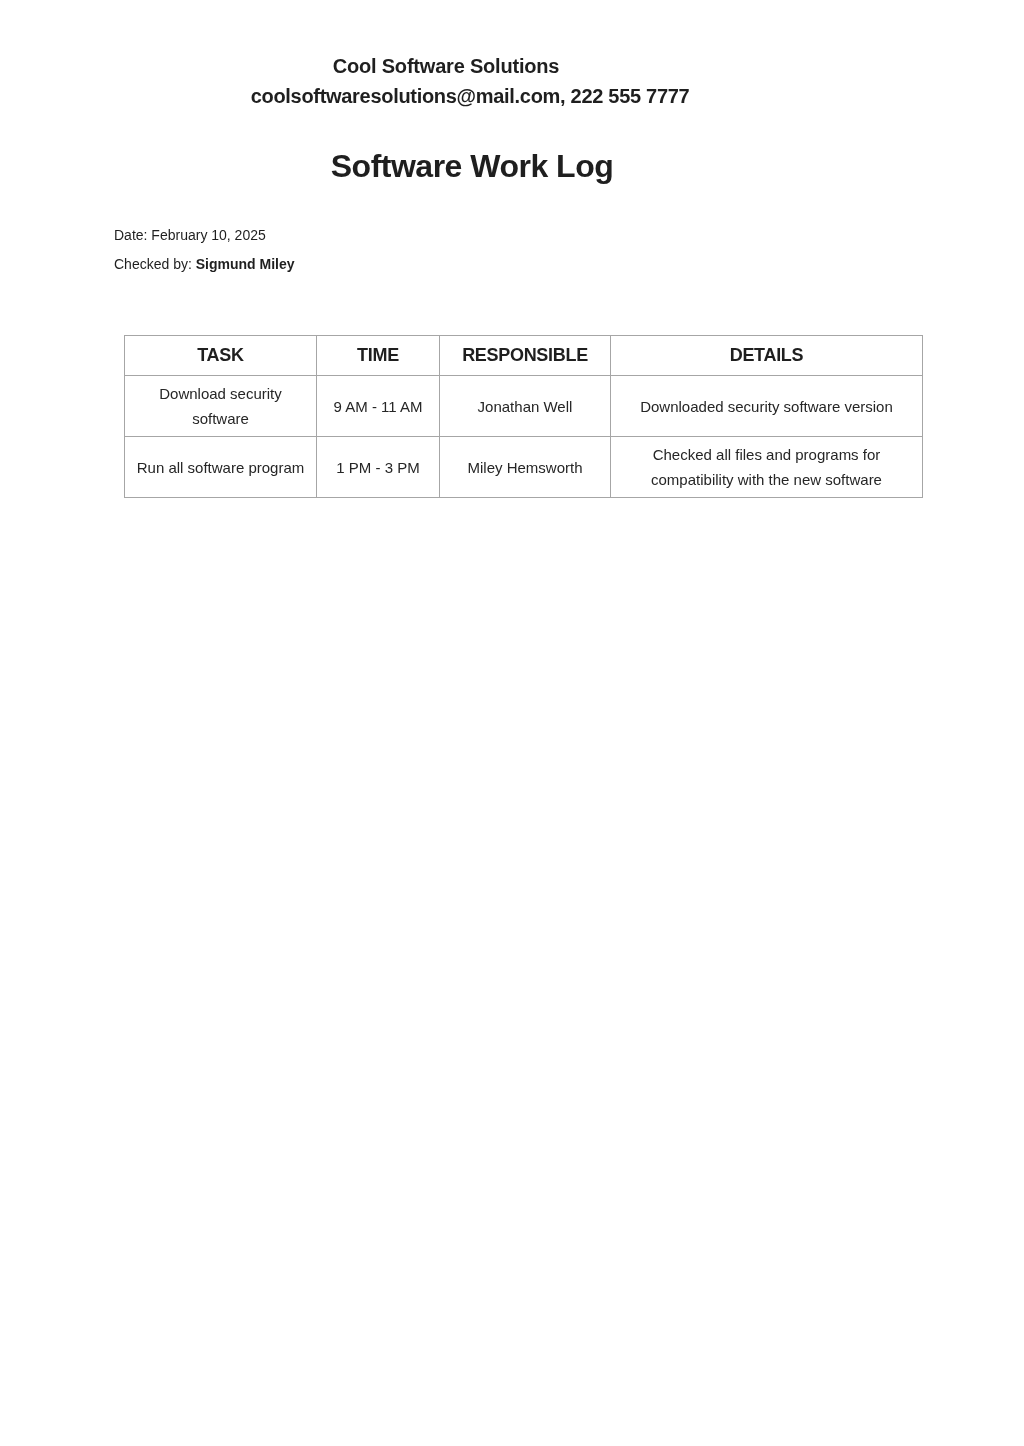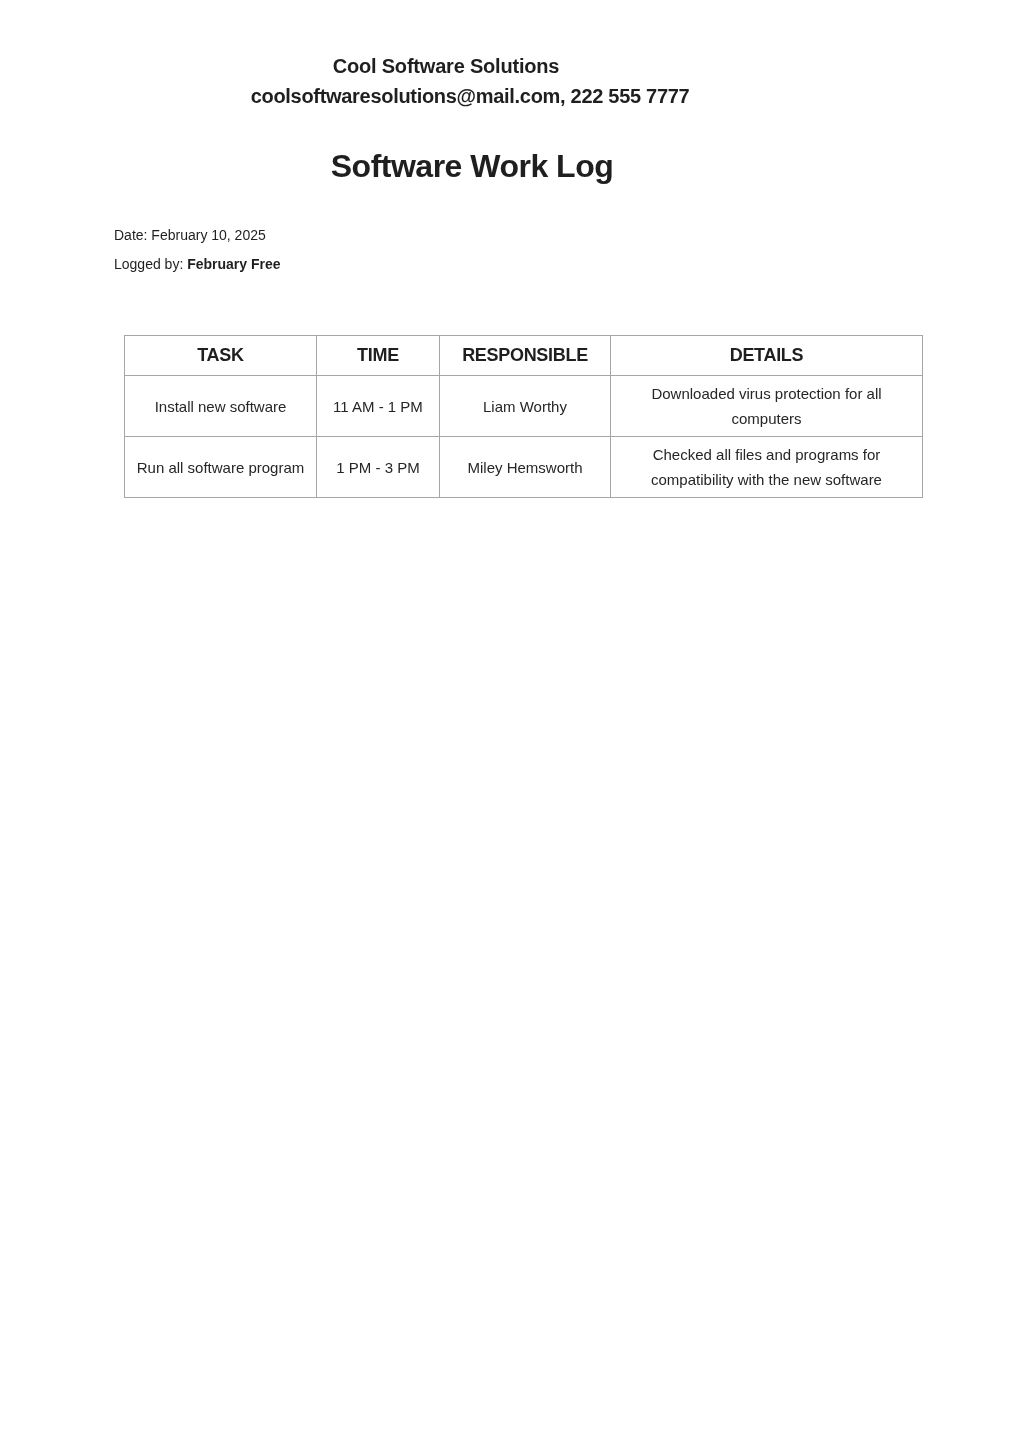--- a/index.html
+++ b/index.html
@@ -99,45 +99,45 @@
   <div class="company-contact">coolsoftwaresolutions@mail.com, 222 555 7777</div>
 </div>
 
 <div class="doc-title">Software Work Log</div>
 
 <div class="meta-line meta-date">
   <span>Date:</span>
   <span>February 10, 2025</span>
 </div>
 <div class="meta-line meta-logged">
-  <span>Logged by:</span>
-  <span class="strong">February Free</span>
+  <span>Checked by:</span>
+  <span class="strong">Sigmund Miley</span>
 </div>
 
 <table class="log">
   <colgroup>
     <col class="c-task">
     <col class="c-time">
     <col class="c-resp">
     <col class="c-details">
   </colgroup>
   <thead>
     <tr>
       <th>TASK</th>
       <th>TIME</th>
       <th>RESPONSIBLE</th>
       <th>DETAILS</th>
     </tr>
   </thead>
   <tbody>
     <tr>
-      <td>Install new software</td>
-      <td>11 AM - 1 PM</td>
-      <td>Liam Worthy</td>
-      <td>Downloaded virus protection for all computers</td>
+      <td>Download security software</td>
+      <td>9 AM - 11 AM</td>
+      <td>Jonathan Well</td>
+      <td>Downloaded security software version</td>
     </tr>
     <tr>
       <td>Run all software program</td>
       <td>1 PM - 3 PM</td>
       <td>Miley Hemsworth</td>
       <td>Checked all files and programs for compatibility with the new software</td>
     </tr>
   </tbody>
 </table>
 

